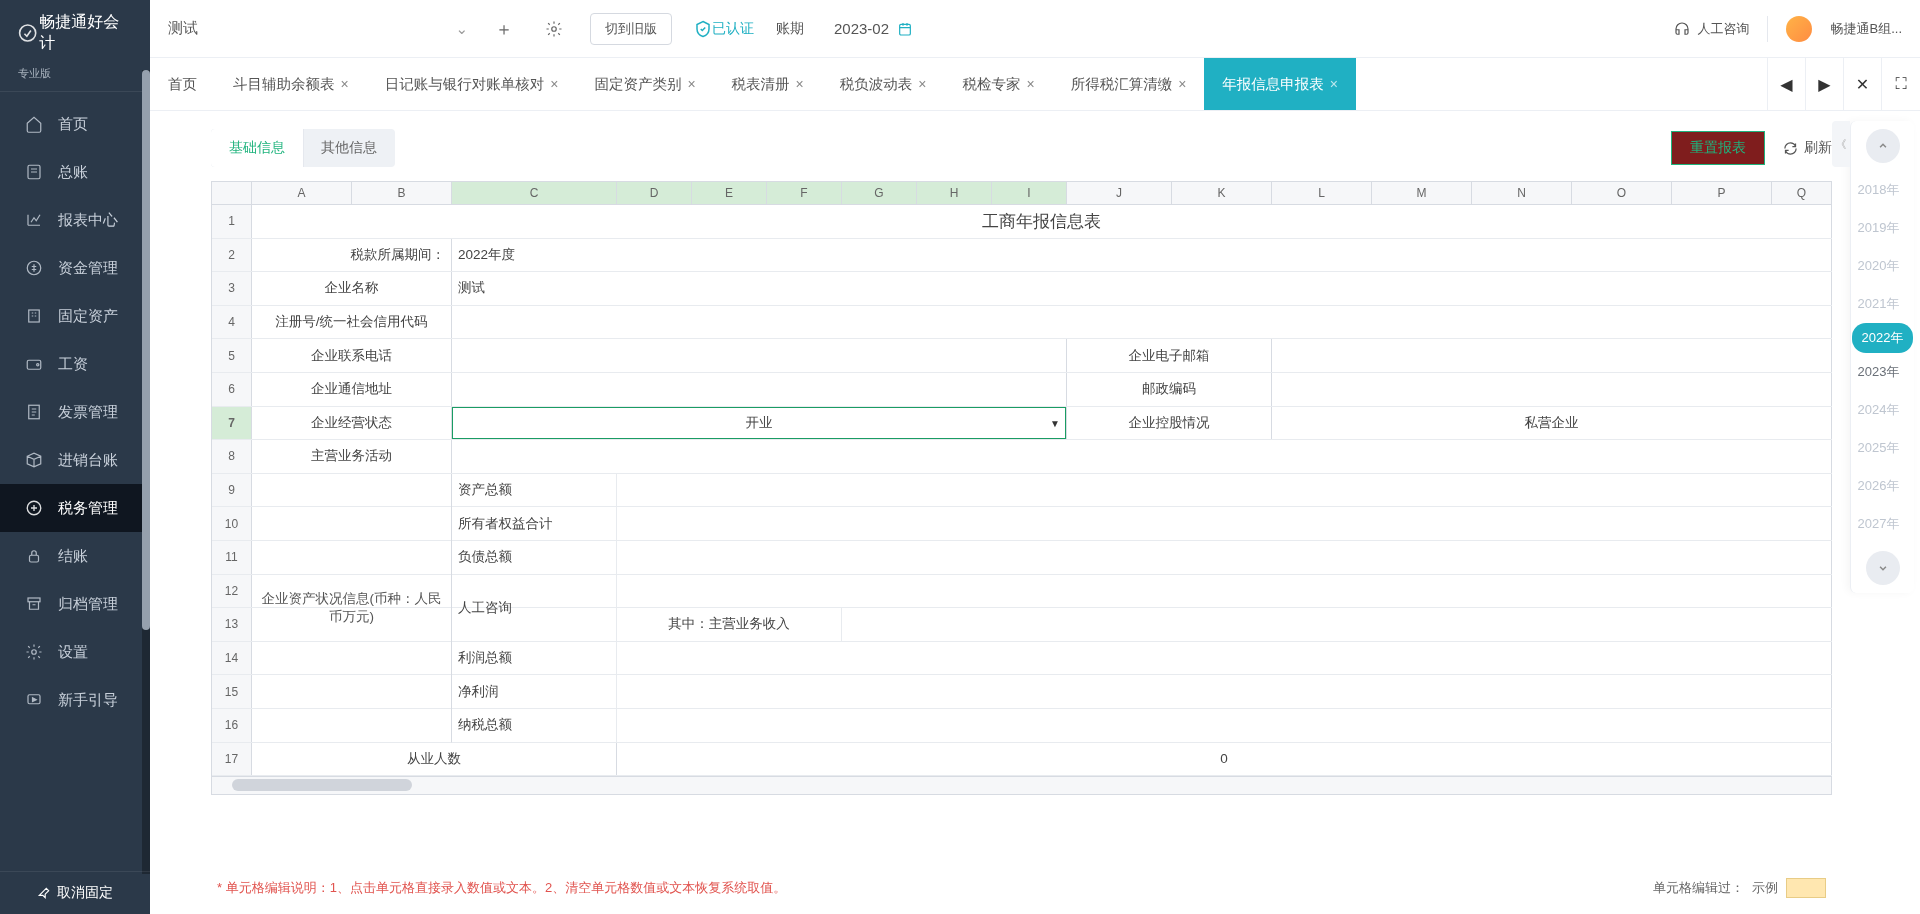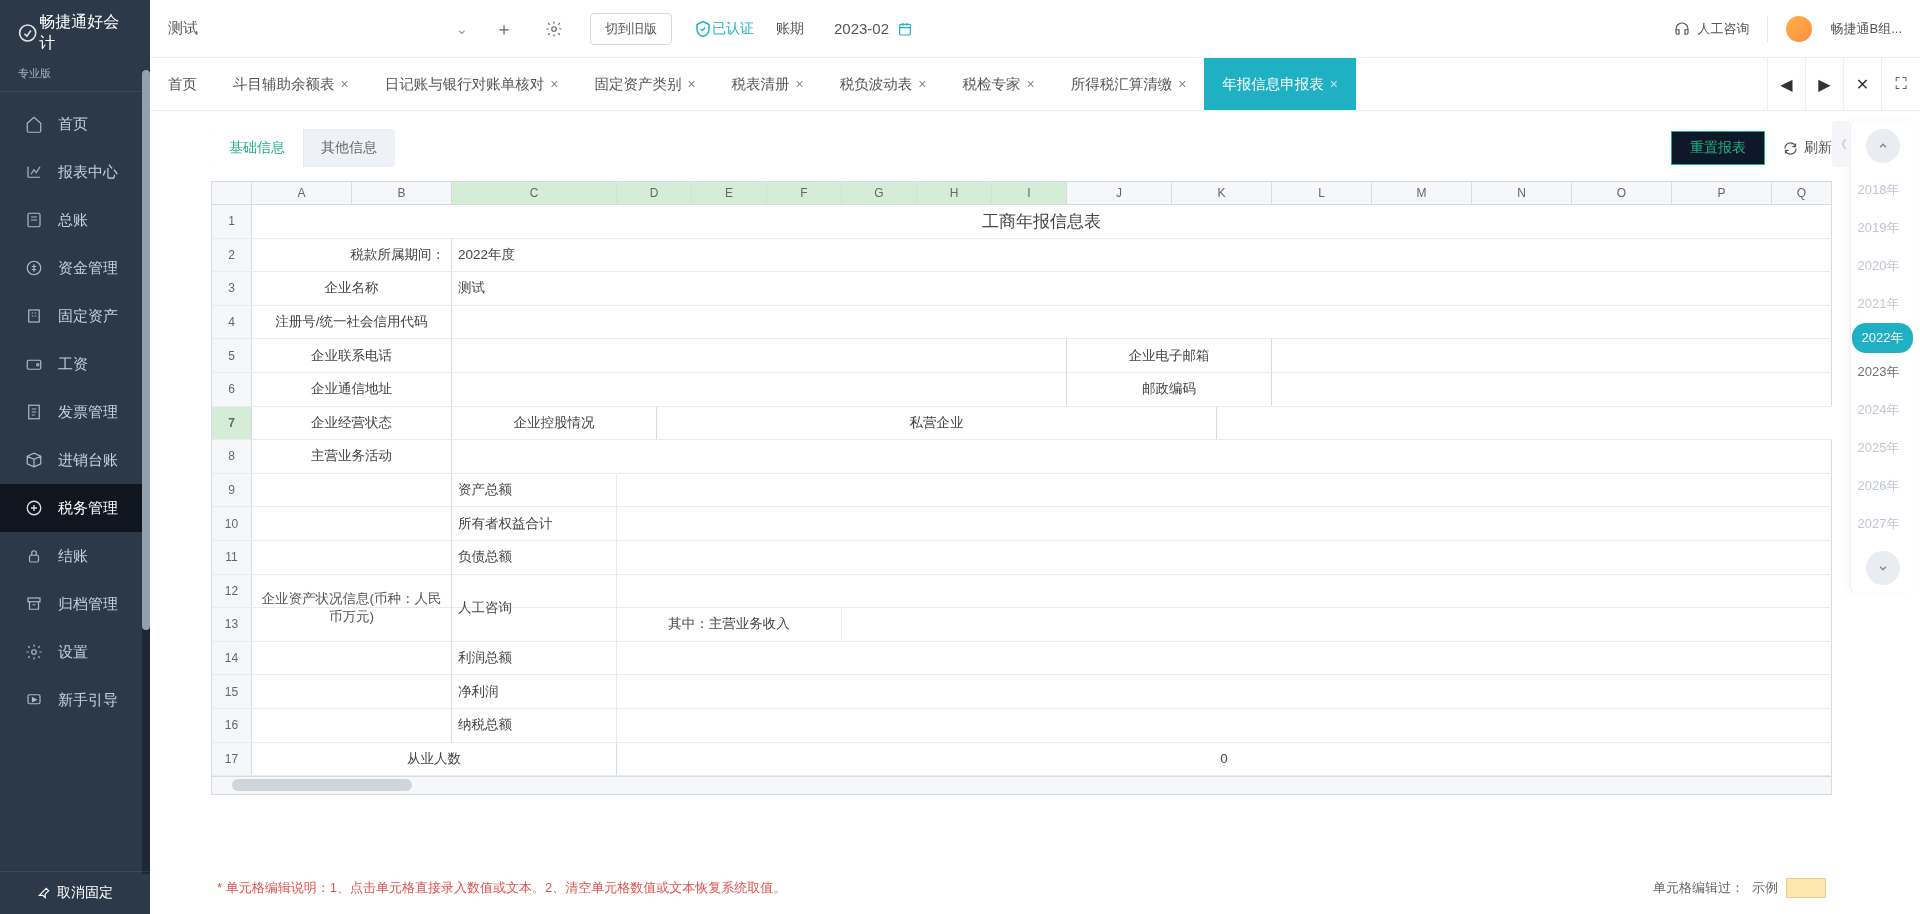--- a/index.html
+++ b/index.html
@@ -47,21 +47,21 @@
     
     
     .content { flex: 1; display: flex; position: relative; padding-left: 43px; }
     .content-main { flex: 1; display: flex; flex-direction: column; padding: 0; }
     
     .subtabs-row { display: flex; align-items: center; padding: 18px 18px 0; }
     .subtabs { display: flex; background: #eef1f5; border-radius: 4px; overflow: hidden; }
     .subtab { padding: 10px 18px; cursor: pointer; color: #666; font-size: 14px; }
     .subtab.active { background: #fff; color: #1fb37d; box-shadow: 0 0 0 1px #e5e8ee; }
     .actions-right { margin-left: auto; display: flex; align-items: center; gap: 18px; }
-    .btn-reset { height: 34px; padding: 0 18px; border: 1px solid #1fb37d; color: #1fb37d; border-radius: 0; background: #0f172a; cursor: pointer; display: flex; align-items: center; font-size: 14px; }
+    .btn-reset { height: 34px; padding: 0 18px; border: 1px solid #1fb37d; color: #1fb37d; border-radius: 0; background: #7f1d1d; cursor: pointer; display: flex; align-items: center; font-size: 14px; }
     .refresh { display: flex; align-items: center; gap: 6px; color: #555; cursor: pointer; font-size: 14px; }
     
     
     .sheet-wrap { flex: 1; margin: 14px 18px 0; position: relative; display: flex; flex-direction: column; }
     .sheet { border: 1px solid #d7dbe2; border-right: none; }
     .col-headers { display: flex; height: 23px; background: #f6f7f9; border-bottom: 1px solid #d7dbe2; }
     .corner { width: 40px; border-right: 1px solid #d7dbe2; }
     .col-h { border-right: 1px solid #d7dbe2; display: flex; align-items: center; justify-content: center; color: #666; font-size: 12px; background: #f6f7f9; }
     .col-h.sel { background: #d5ecd7; }
     .row { display: flex; height: 33.6px; border-bottom: 1px solid #e8ebef; }
@@ -119,33 +119,33 @@
           <span class="sidebar-icon">
             <svg viewBox="0 0 24 24" width="18" height="18" fill="none" stroke="currentColor" stroke-width="1.6">
               <path d="M3 11l9-8 9 8v10a2 2 0 01-2 2H5a2 2 0 01-2-2z"></path>
             </svg>
           </span>
           <span>首页</span>
         </div>
       <div class="sidebar-item">
           <span class="sidebar-icon">
             <svg viewBox="0 0 24 24" width="18" height="18" fill="none" stroke="currentColor" stroke-width="1.6">
-              <path d="M4 19V5M4 19h16M8 15l4-6 3 4 5-8"></path>
-            </svg>
-          </span>
-          <span>报表中心</span>
-        </div>
-      <div class="sidebar-item">
-          <span class="sidebar-icon">
-            <svg viewBox="0 0 24 24" width="18" height="18" fill="none" stroke="currentColor" stroke-width="1.6">
               <rect x="4" y="3" width="16" height="18" rx="2"></rect>
               <path d="M8 8h8M8 12h8"></path>
             </svg>
           </span>
           <span>总账</span>
+        </div>
+      <div class="sidebar-item">
+          <span class="sidebar-icon">
+            <svg viewBox="0 0 24 24" width="18" height="18" fill="none" stroke="currentColor" stroke-width="1.6">
+              <path d="M4 19V5M4 19h16M8 15l4-6 3 4 5-8"></path>
+            </svg>
+          </span>
+          <span>报表中心</span>
         </div>
       <div class="sidebar-item">
           <span class="sidebar-icon">
             <svg viewBox="0 0 24 24" width="18" height="18" fill="none" stroke="currentColor" stroke-width="1.6">
               <circle cx="12" cy="12" r="9"></circle>
               <path d="M9 10h6M9 14h6M12 7v10"></path>
             </svg>
           </span>
           <span>资金管理</span>
         </div>
@@ -405,20 +405,24 @@
                 <div class="row">
                   <div class="row-h">6</div>
                   <div class="cell center" style="width: 200px; border-right: 1px solid rgb(215, 219, 226);">企业通信地址</div>
                   <div class="cell " style="width: 615px; border-right: 1px solid rgb(215, 219, 226);"></div>
                   <div class="cell center" style="width: 205px; border-right: 1px solid rgb(215, 219, 226);">邮政编码</div>
                   <div class="cell " style="width: 560px; border-right: 1px solid rgb(215, 219, 226);"></div>
                 </div>
                 <div class="row">
                   <div class="row-h sel">7</div>
                   <div class="cell center" style="width: 200px; border-right: 1px solid rgb(215, 219, 226);">企业经营状态</div>
+                  <div class="cell center sel-cell" style="width: 615px; border-right: 1px solid rgb(215, 219, 226);">
+                    <span style="flex:1;text-align:center">开业</span>
+                    <span class="dropdown-caret">▼</span>
+                  </div>
                   <div class="cell center" style="width: 205px; border-right: 1px solid rgb(215, 219, 226);">企业控股情况</div>
                   <div class="cell center" style="width: 560px; border-right: 1px solid rgb(215, 219, 226);">私营企业</div>
                 </div>
                 <div class="row">
                   <div class="row-h">8</div>
                   <div class="cell center" style="width: 200px; border-right: 1px solid rgb(215, 219, 226);">主营业务活动</div>
                   <div class="cell " style="width: 1380px; border-right: 1px solid rgb(215, 219, 226);"></div>
                 </div>
                 <div class="row">
                   <div class="row-h">9</div>

